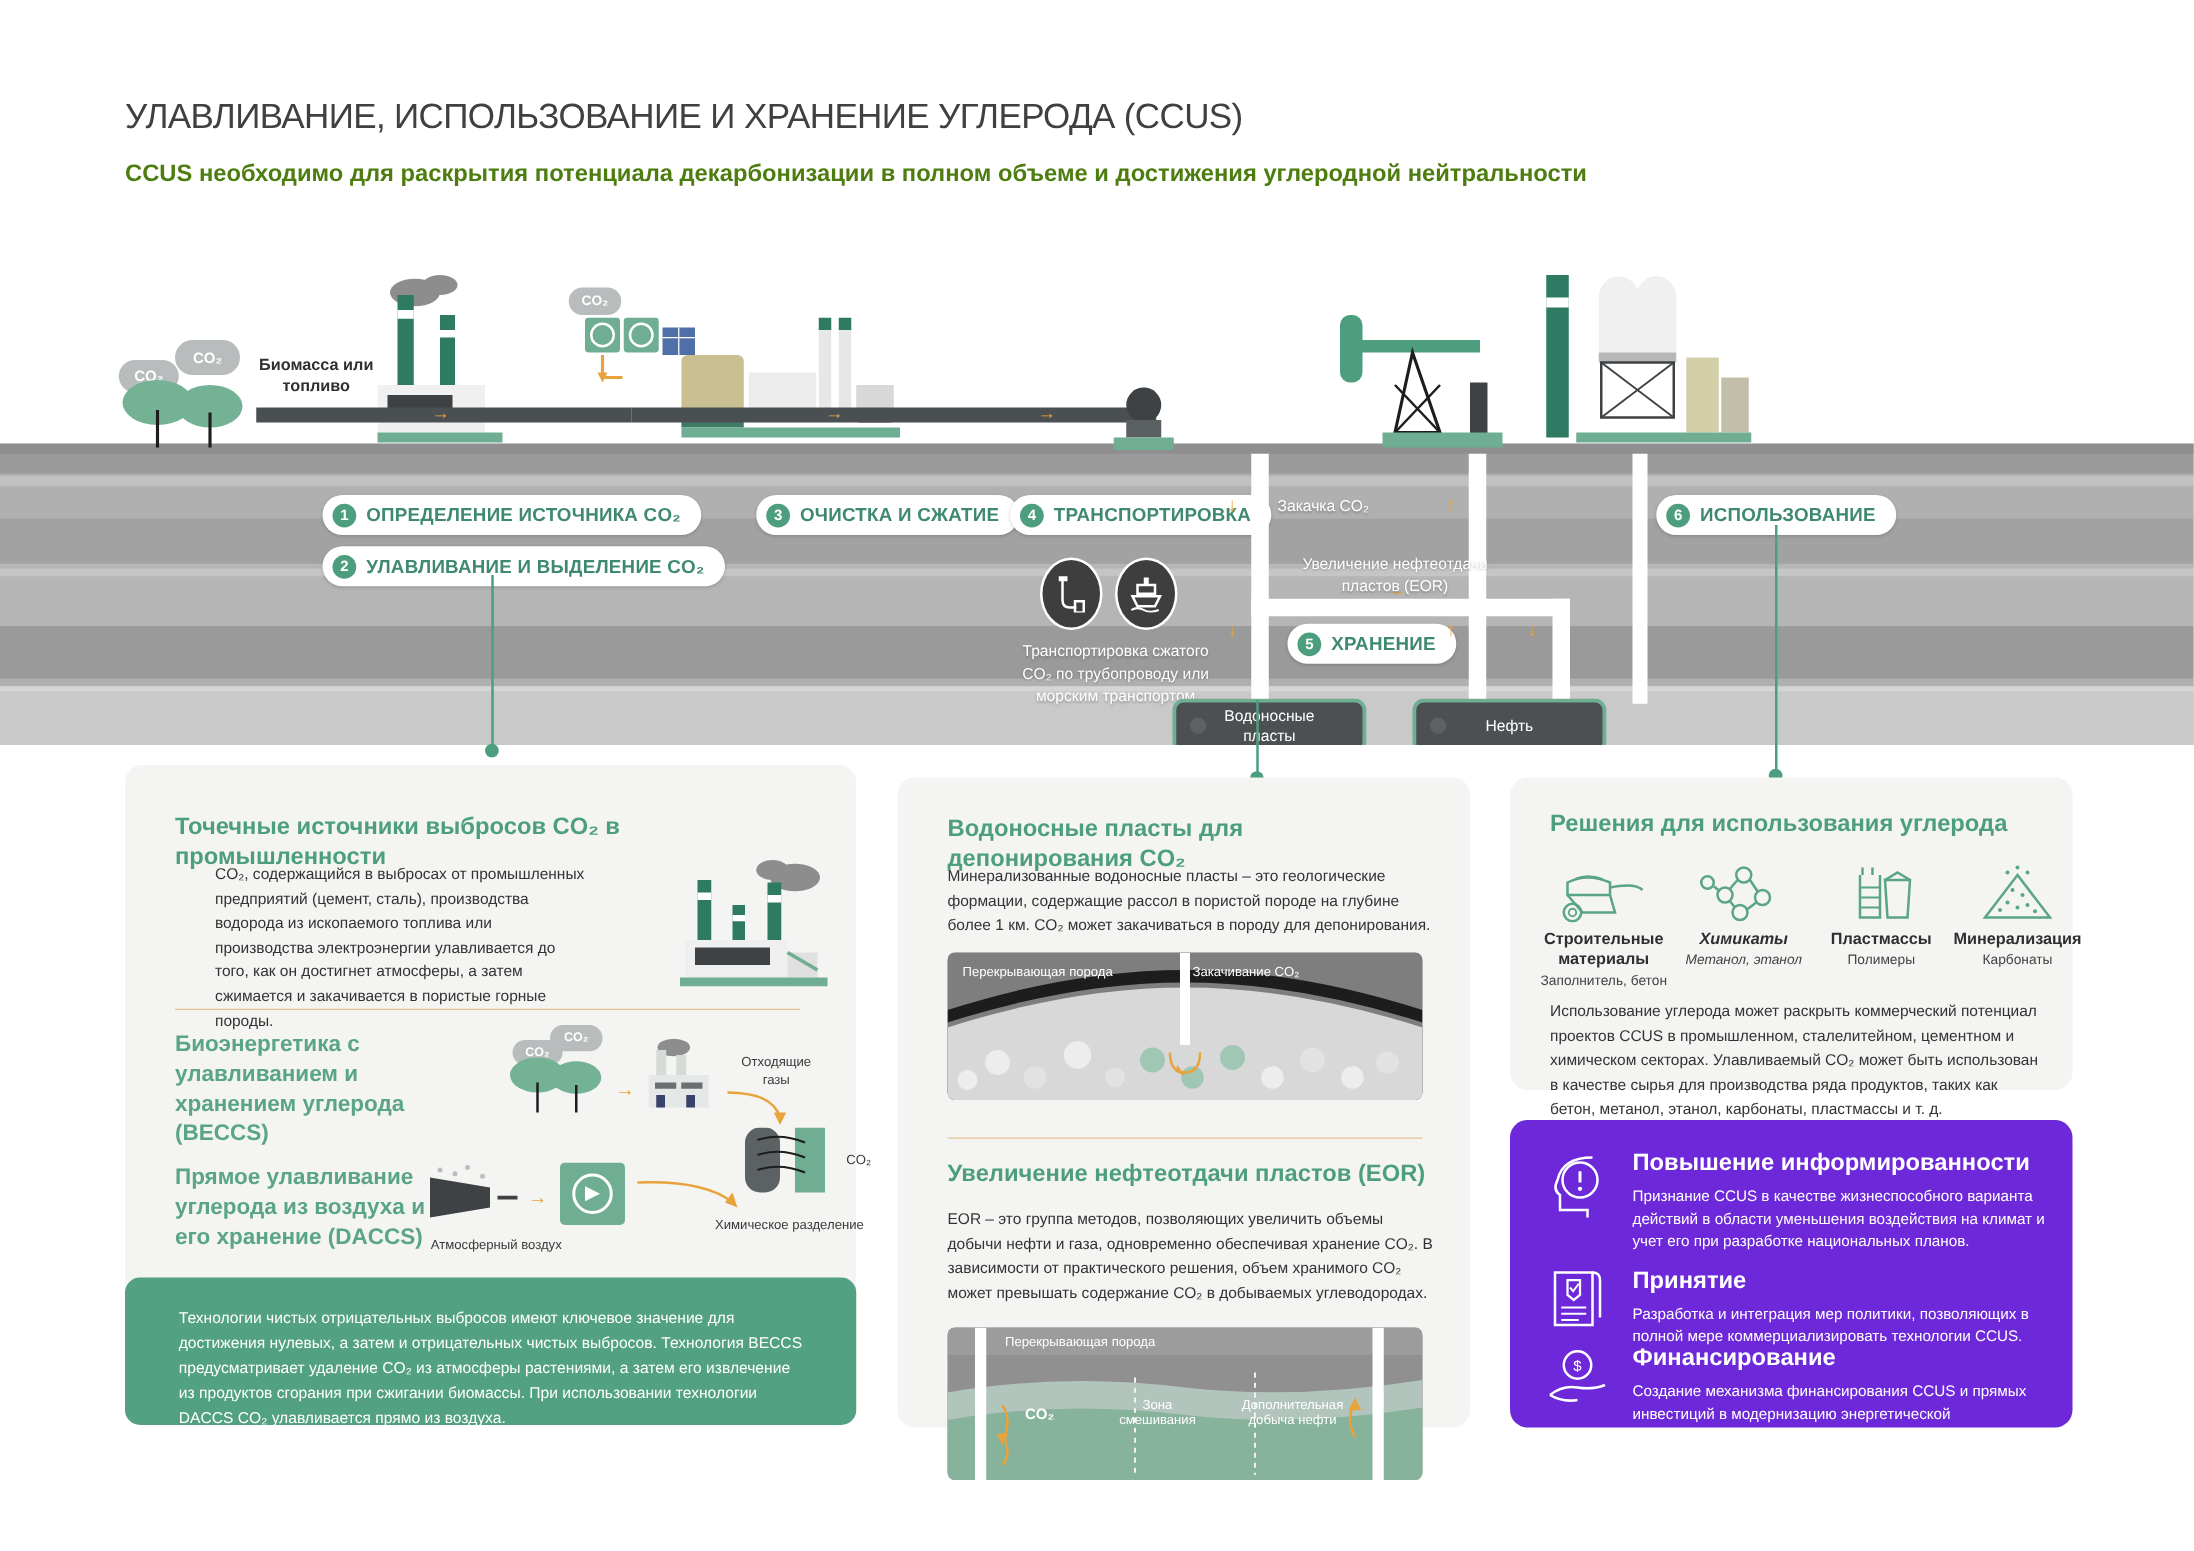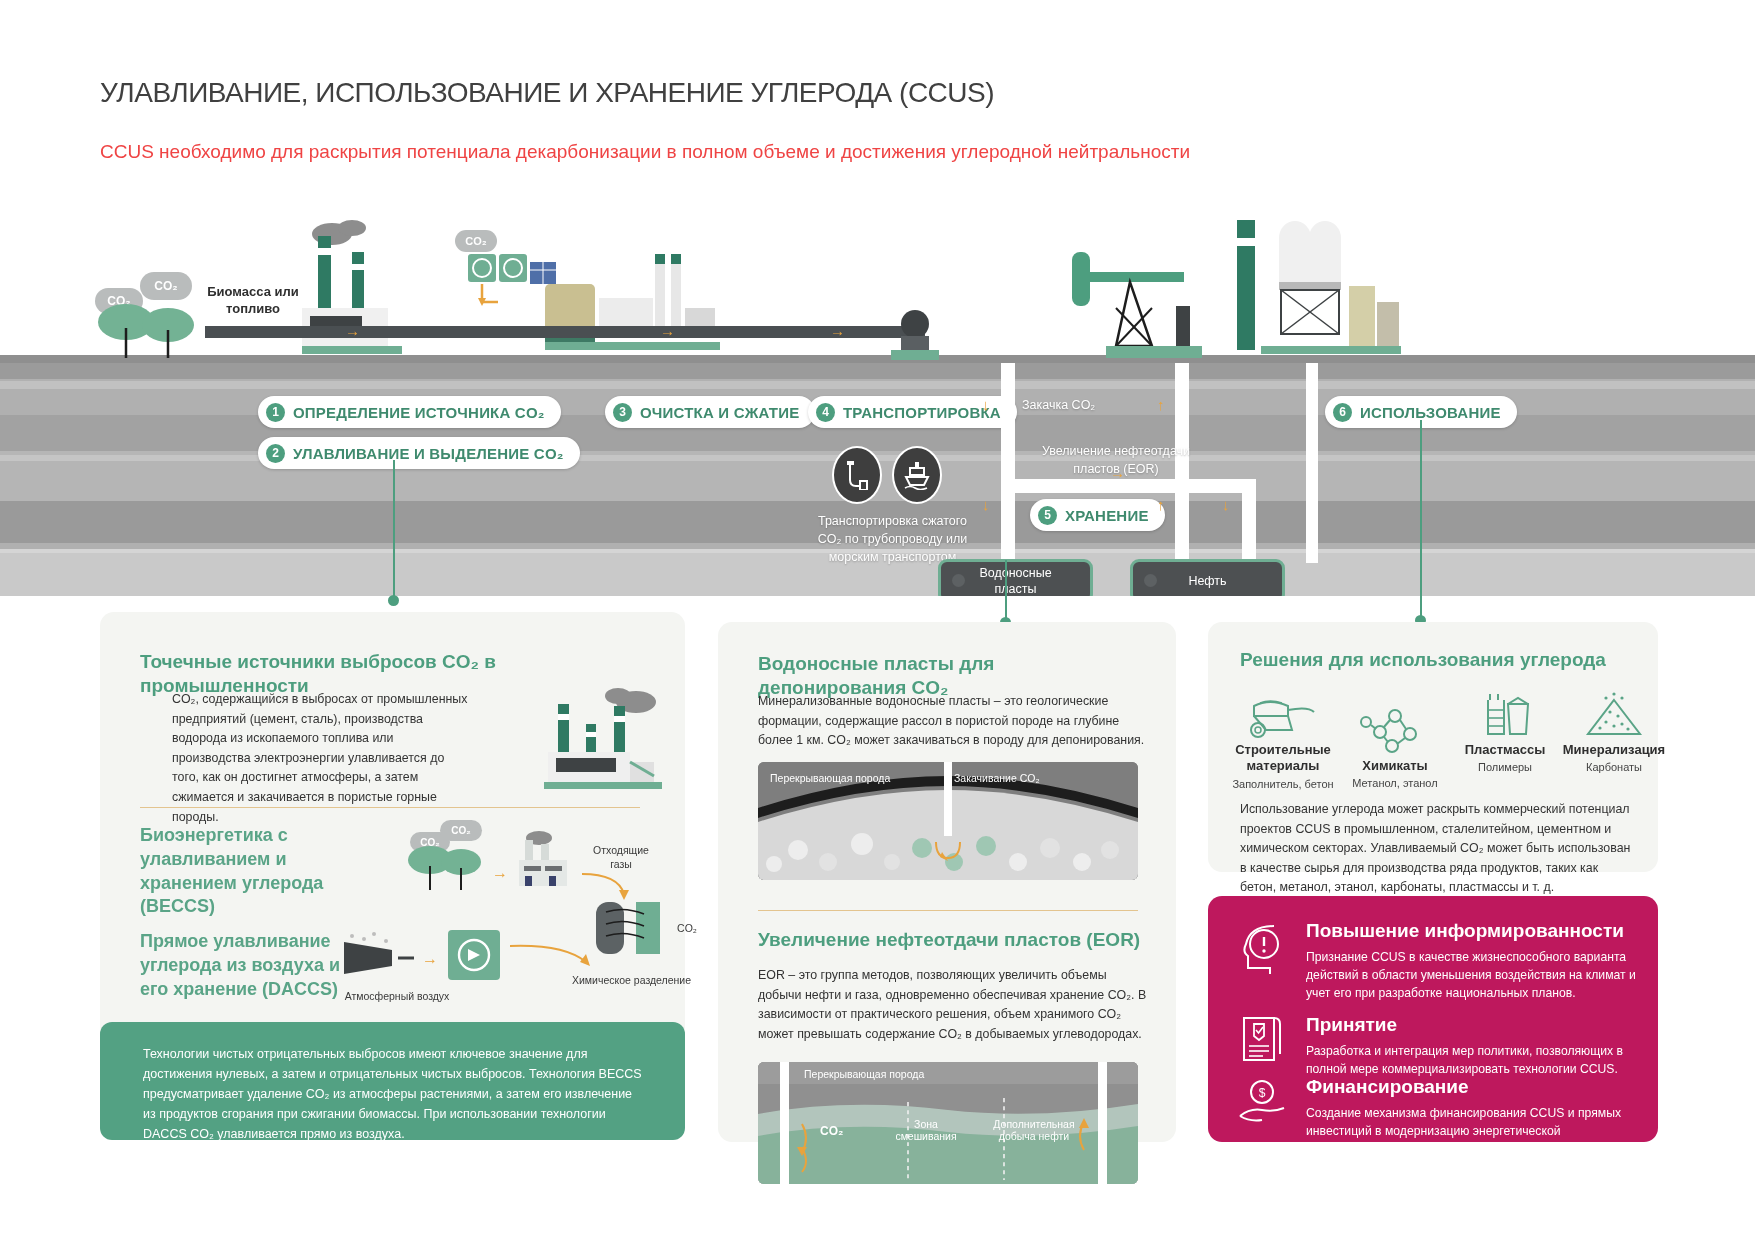--- a/index.html
+++ b/index.html
@@ -13,21 +13,21 @@
   }
   .page { position:relative; width:1755px; height:1241px; }
 
   
   .header { position:absolute; left:100px; top:78px; width:1560px; }
   .title {
     font-size:28px; font-weight:normal; color:#404040;
     letter-spacing:-0.5px; line-height:1.1;
   }
   .subtitle {
-    margin-top:32px; font-size:19px; color:#ef4444; font-weight:400;
+    margin-top:20px; font-size:19px; color:#4d7c0f; font-weight:700;
   }
 
   
   .diagram {
     position:absolute; left:0; top:196px; width:1755px; height:400px;
     overflow:hidden;
   }
   .sky { position:absolute; inset:0 0 auto 0; height:159px; background:#ffffff; }
   .ground { position:absolute; left:0; top:159px; width:1755px; height:241px; background:#a8a8a8; }
   .strata { position:absolute; left:0; width:1755px; }
@@ -98,21 +98,21 @@
   
   .panel { position:absolute; background:#f4f5f2; border-radius:14px; }
   .panel-h {
     color:#4d9e7f; font-weight:bold; font-size:19px; line-height:1.25;
   }
   .panel-p { font-size:12.4px; line-height:1.58; color:#333; }
   .sub-h { color:#5aa487; font-weight:bold; font-size:18px; line-height:1.32; }
 
   .divider { border-top:1px solid #e3c48f; }
 
-  .green-panel { position:absolute; background:#be185d; border-radius:14px; color:#fff; }
+  .green-panel { position:absolute; background:#6d28d9; border-radius:14px; color:#fff; }
   .gp-title { font-size:19px; font-weight:bold; line-height:1.2; }
   .gp-body { font-size:12.2px; line-height:1.5; }
 
   .tile-label { font-size:13px; font-weight:bold; color:#2f2f2f; text-align:center; line-height:1.25; }
   .tile-sub { font-size:11px; color:#444; text-align:center; margin-top:3px; }
 
   
   .note-box {
     position:absolute; background:#53a183; border-radius:12px; color:#fff;
     font-size:12.5px; line-height:1.6;
@@ -479,21 +479,21 @@
         <path d="M58 20 Q78 16 84 22" stroke="#5aa487" stroke-width="2" fill="none"></path>
         <circle cx="28" cy="40" r="7" fill="none" stroke="#5aa487" stroke-width="2"></circle>
         <circle cx="28" cy="40" r="3" fill="none" stroke="#5aa487" stroke-width="1.5"></circle>
         <path d="M30 13 Q40 9 52 13" stroke="#5aa487" stroke-width="1.4" fill="none"></path>
       </svg>
       <div class="tile-label" style="white-space:pre-line;">Строительные
 материалы</div>
       <div class="tile-sub">Заполнитель, бетон</div>
     </div>
 
-    <div style="position:absolute; left:134px; top:84px; width:106px;">
+    <div style="position:absolute; left:134px; top:68px; width:106px;font-style:italic;">
       <svg width="106" height="48" viewBox="0 0 106 48">
         <circle cx="53" cy="10" r="6" fill="none" stroke="#5aa487" stroke-width="2"></circle>
         <circle cx="38" cy="26" r="6" fill="none" stroke="#5aa487" stroke-width="2"></circle>
         <circle cx="68" cy="28" r="6" fill="none" stroke="#5aa487" stroke-width="2"></circle>
         <circle cx="50" cy="40" r="6" fill="none" stroke="#5aa487" stroke-width="2"></circle>
         <circle cx="24" cy="16" r="5" fill="none" stroke="#5aa487" stroke-width="2"></circle>
         <line x1="48" y1="14" x2="42" y2="21" stroke="#5aa487" stroke-width="2"></line>
         <line x1="58" y1="14" x2="64" y2="23" stroke="#5aa487" stroke-width="2"></line>
         <line x1="42" y1="31" x2="46" y2="36" stroke="#5aa487" stroke-width="2"></line>
         <line x1="63" y1="32" x2="55" y2="38" stroke="#5aa487" stroke-width="2"></line>

